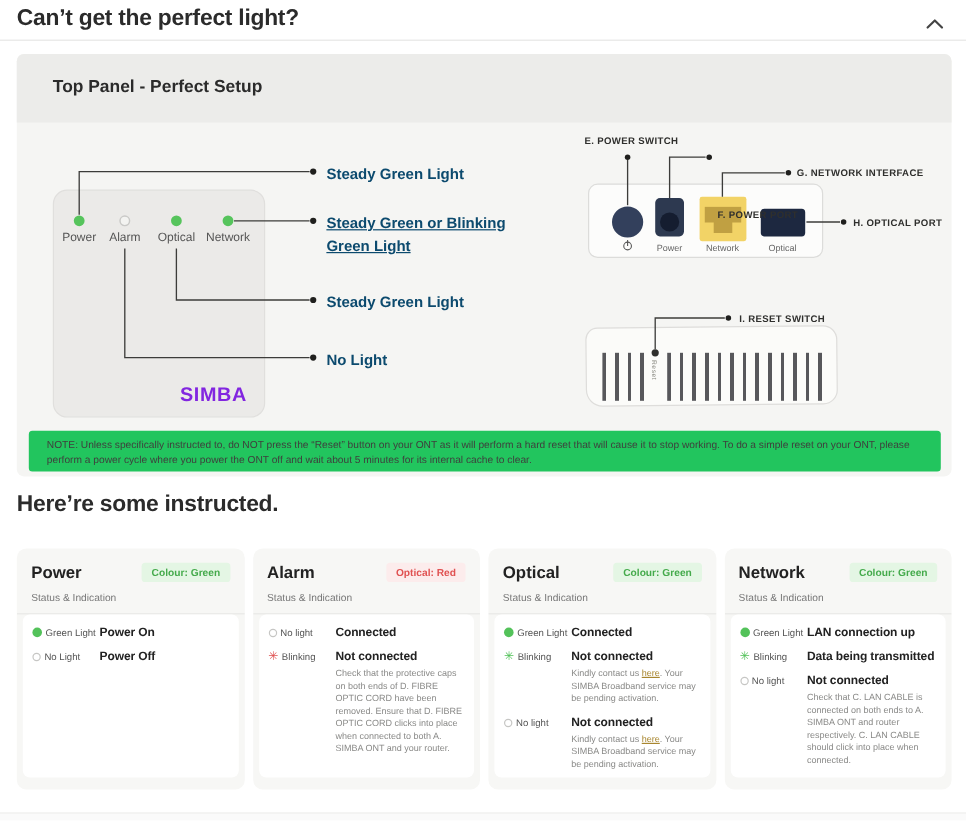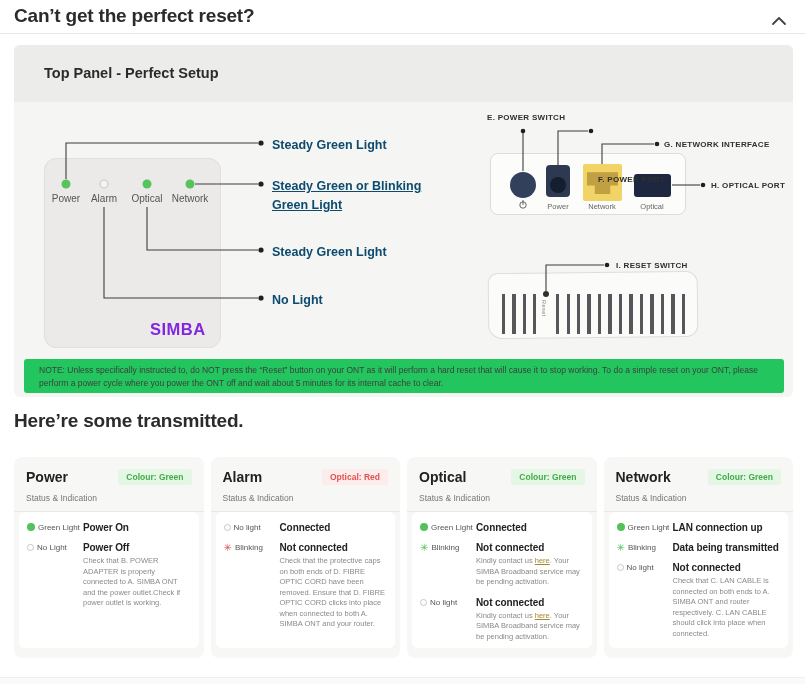--- a/index.html
+++ b/index.html
@@ -82,21 +82,21 @@
   .overlay { position:absolute; left:0; top:0; z-index:5; pointer-events:none; }
   .txt { z-index:6; }
   .bottom-strip { position:absolute; left:0; top:677px; width:805px; height:7px; background:#fafafa; border-top:1px solid #efefed; }
 </style>
 </head>
 <body>
 
 <div class="page">
 
   <div class="accordion-header"></div>
-  <div class="page-title txt">Can’t get the perfect reset?</div>
+  <div class="page-title txt">Can’t get the perfect light?</div>
   <span class="chev">
     <svg width="16" height="10" viewBox="0 0 16 10">
         <polyline points="2,8 8,2 14,8" fill="none" stroke="#444" stroke-width="1.8" stroke-linecap="round" stroke-linejoin="round"></polyline>
       </svg>
   </span>
   <div class="header-divider"></div>
 
   <div class="panel"></div>
   <div class="panel-head"></div>
   <div class="panel-title txt">Top Panel - Perfect Setup</div>
@@ -165,21 +165,21 @@
     <circle cx="104" cy="184" r="4" fill="#f3f3f1" stroke="#c9c9c7" stroke-width="1.2"></circle>
     <circle cx="147" cy="184" r="4.5" fill="#56c45c"></circle>
     <circle cx="190" cy="184" r="4.5" fill="#56c45c"></circle>
     <g stroke="#555" stroke-width="0.9" fill="none">
       <circle cx="523" cy="205" r="3.2"></circle>
         <line x1="523" y1="200" x2="523" y2="205"></line>
     </g>
     <circle cx="546" cy="294" r="3" fill="#2f2f2d"></circle>
   </svg>
 
-  <div class="ref-title txt">Here’re some transmitted.</div>
+  <div class="ref-title txt">Here’re some instructed.</div>
 
   <div class="cards">
 
     <div class="card">
       <div class="card-head">
         <span class="card-title">Power</span>
         <span class="badge green">Colour: Green</span>
       </div>
       <div class="card-sub">Status &amp; Indication</div>
       <div class="card-body">
@@ -192,21 +192,20 @@
               <div class="srow-title">Power On</div>
             </div>
         </div>
         <div class="srow">
           <div class="srow-left">
               <span class="led-ic off"></span>
               <span class="srow-status">No Light</span>
             </div>
           <div class="srow-right">
             <div class="srow-title">Power Off</div>
-            <div class="srow-detail">Check that B. POWER ADAPTER is properly connected to A. SIMBA ONT and the power outlet.Check if power outlet is working.</div>
           </div>
         </div>
       </div>
     </div>
 
     <div class="card">
       <div class="card-head">
         <span class="card-title">Alarm</span>
         <span class="badge red">Optical: Red</span>
       </div>

